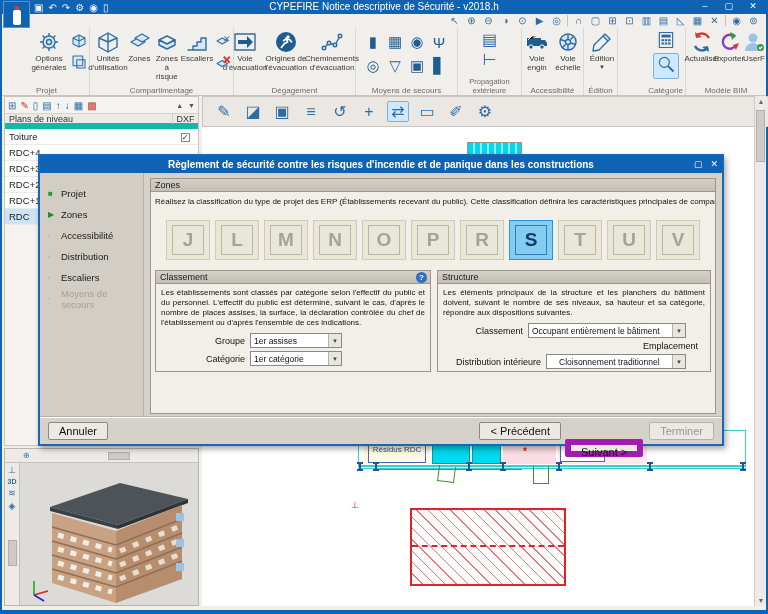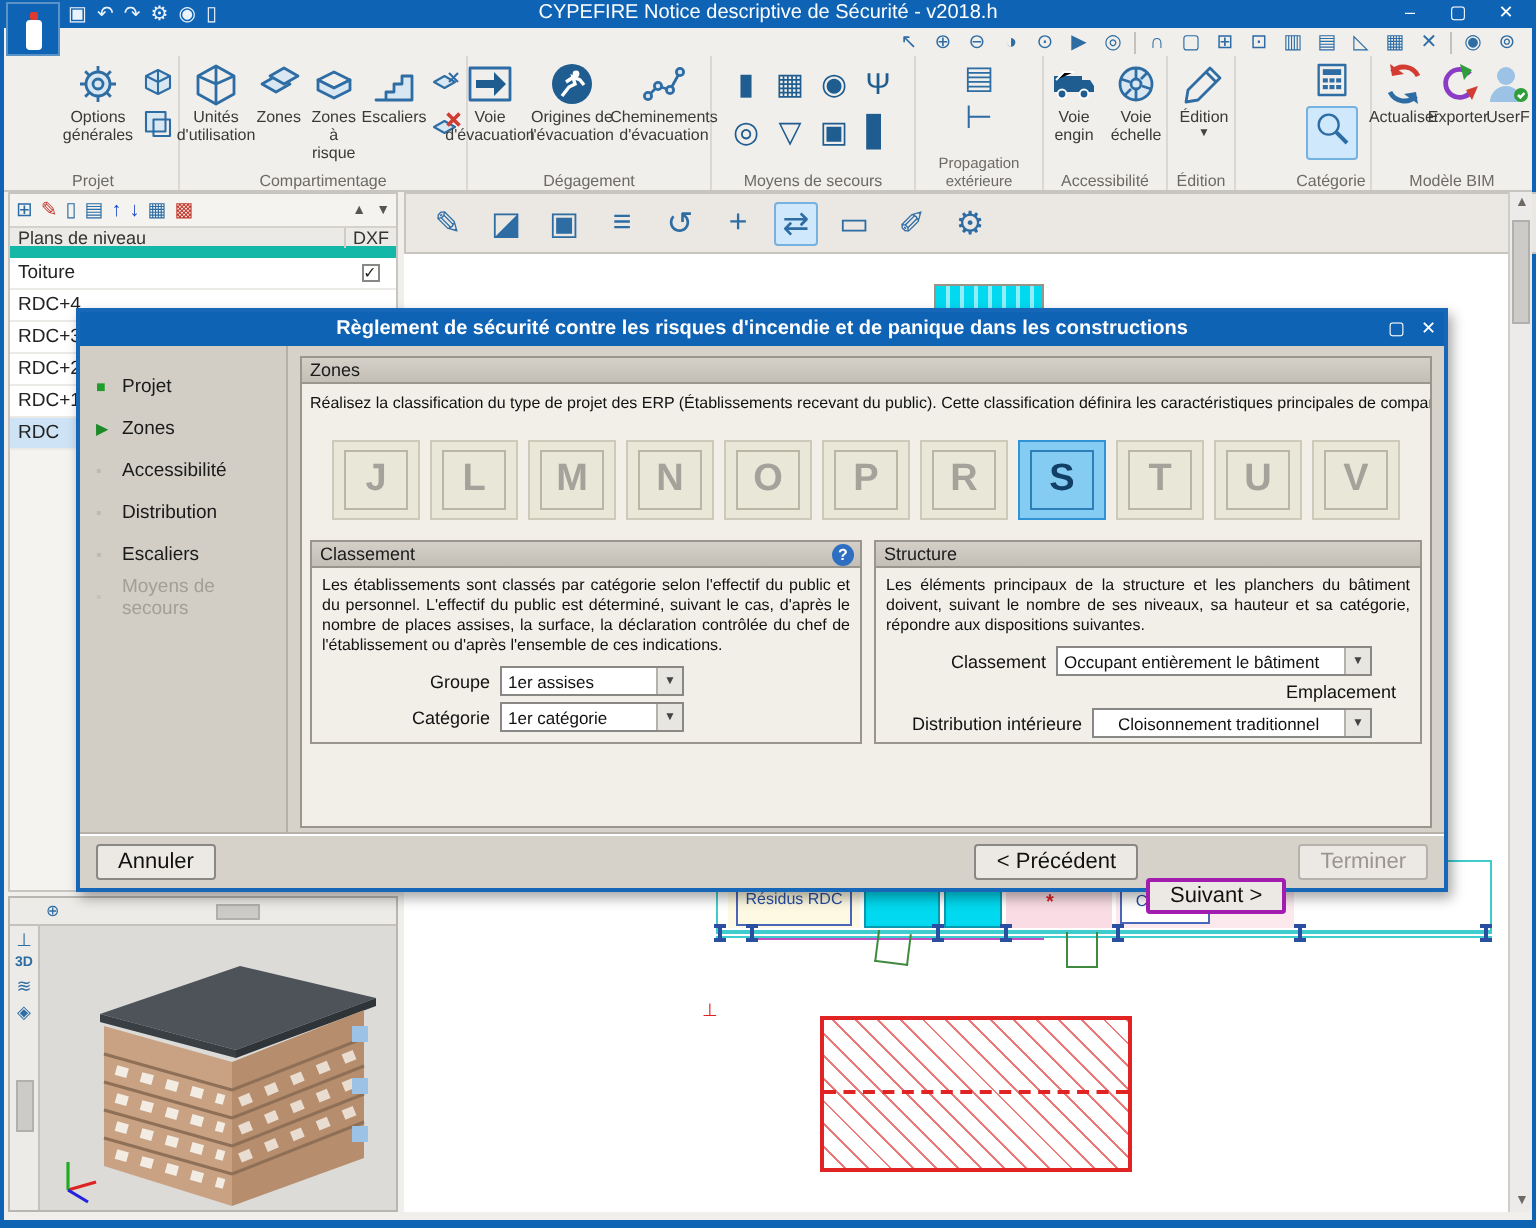--- a/index.html
+++ b/index.html
@@ -91,21 +91,21 @@
   .tile.sel{background:#85ccf2;border:1px solid #2f94d6;}
   .tile.sel .inner{border:1px solid #2c7fb8;color:#123f66;}
   .cols{display:flex;gap:6px;align-items:flex-start;}
   .cols .gbox{height:102px;}
   .gtext{font-size:8px;color:#111;padding:4px 5px 2px 5px;line-height:1.25;text-align:justify;}
   .frow{display:flex;align-items:center;justify-content:flex-end;margin:3px 10px 0 0;gap:5px;font-size:9px;color:#111;}
   .dd{height:15px;background:#fff;border:1px solid #8a8884;display:flex;align-items:center;font-size:8.5px;color:#111;padding-left:3px;position:relative;}
   .dd .caret{margin-left:auto;width:13px;height:100%;background:#e8e6e1;border-left:1px solid #b5b2ac;font-size:6px;color:#444;text-align:center;line-height:14px;}
   .dfoot{position:absolute;left:0;bottom:0;width:100%;height:28px;border-top:1px solid #b5b1a8;box-shadow:inset 0 1px 0 #fff;display:flex;align-items:center;padding:0 8px;}
   .btn{height:18px;background:#ece9e4;border:1px solid #8a8884;border-radius:2px;font-size:11px;color:#111;padding:0 10px;line-height:16px;text-align:center;}
-  .btn.focus{border:2px solid #a21caf;line-height:14px;margin-top:35px;}
+  .btn.focus{border:6px solid #a21caf;line-height:14px;margin-top:35px;}
   .btn.disabled{color:#9a968d;border-color:#b5b2ac;}
   .spacer{flex:1;}
   svg .st{fill:none;stroke:#2e6da4;stroke-width:1.4;stroke-linejoin:round;}
   svg .fl{fill:#d9e7f3;}
 </style>
 </head>
 <body>
 
 <div id="win">
 

